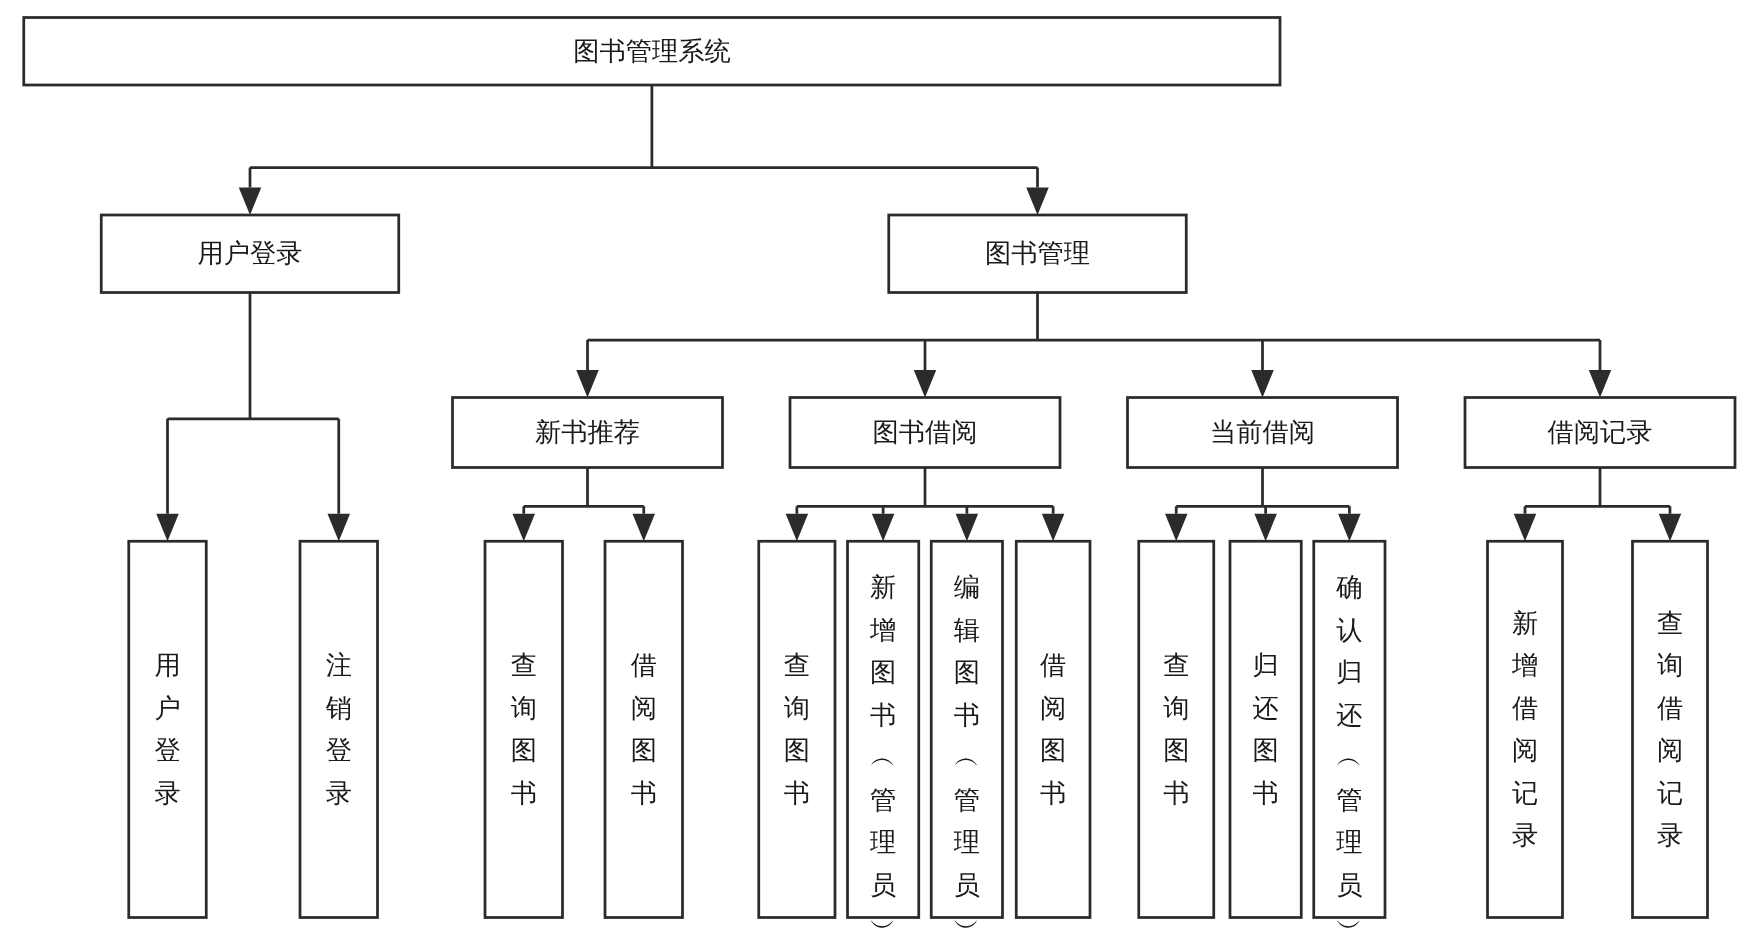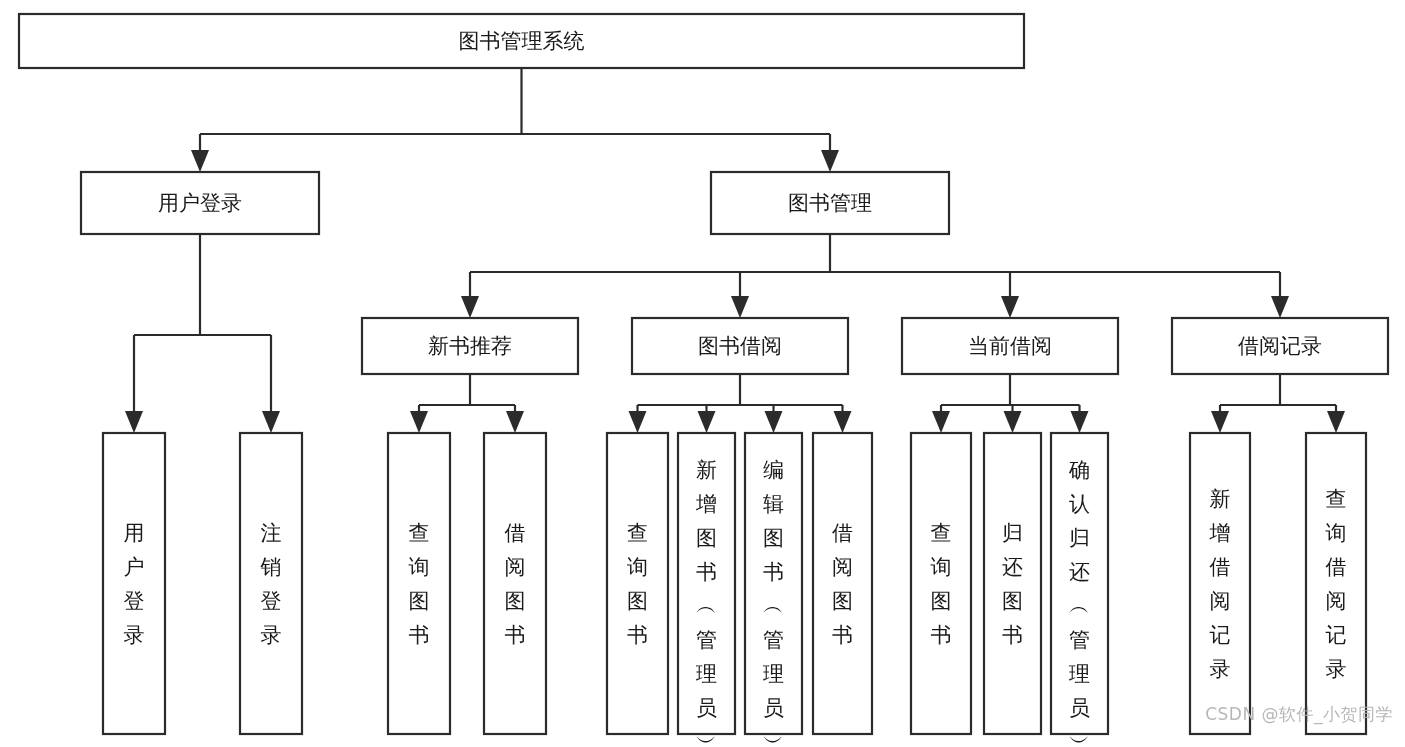--- a/index.html
+++ b/index.html
@@ -220,14 +220,13 @@
         <g>
           <rect class="node-box" x="1190" y="433" width="60" height="301"></rect>
           <text class="node-label-vertical" x="1220" y="498.5"><tspan x="1220" dy="0">新</tspan><tspan x="1220" dy="34">增</tspan><tspan x="1220" dy="34">借</tspan><tspan x="1220" dy="34">阅</tspan><tspan x="1220" dy="34">记</tspan><tspan x="1220" dy="34">录</tspan></text>
         </g>
         <g>
           <rect class="node-box" x="1306" y="433" width="60" height="301"></rect>
           <text class="node-label-vertical" x="1336" y="498.5"><tspan x="1336" dy="0">查</tspan><tspan x="1336" dy="34">询</tspan><tspan x="1336" dy="34">借</tspan><tspan x="1336" dy="34">阅</tspan><tspan x="1336" dy="34">记</tspan><tspan x="1336" dy="34">录</tspan></text>
         </g>
       </g>
   </svg>
-  <div class="watermark-text">CSDN @软件_小贺同学</div>
 </div>
 
 </body></html>

